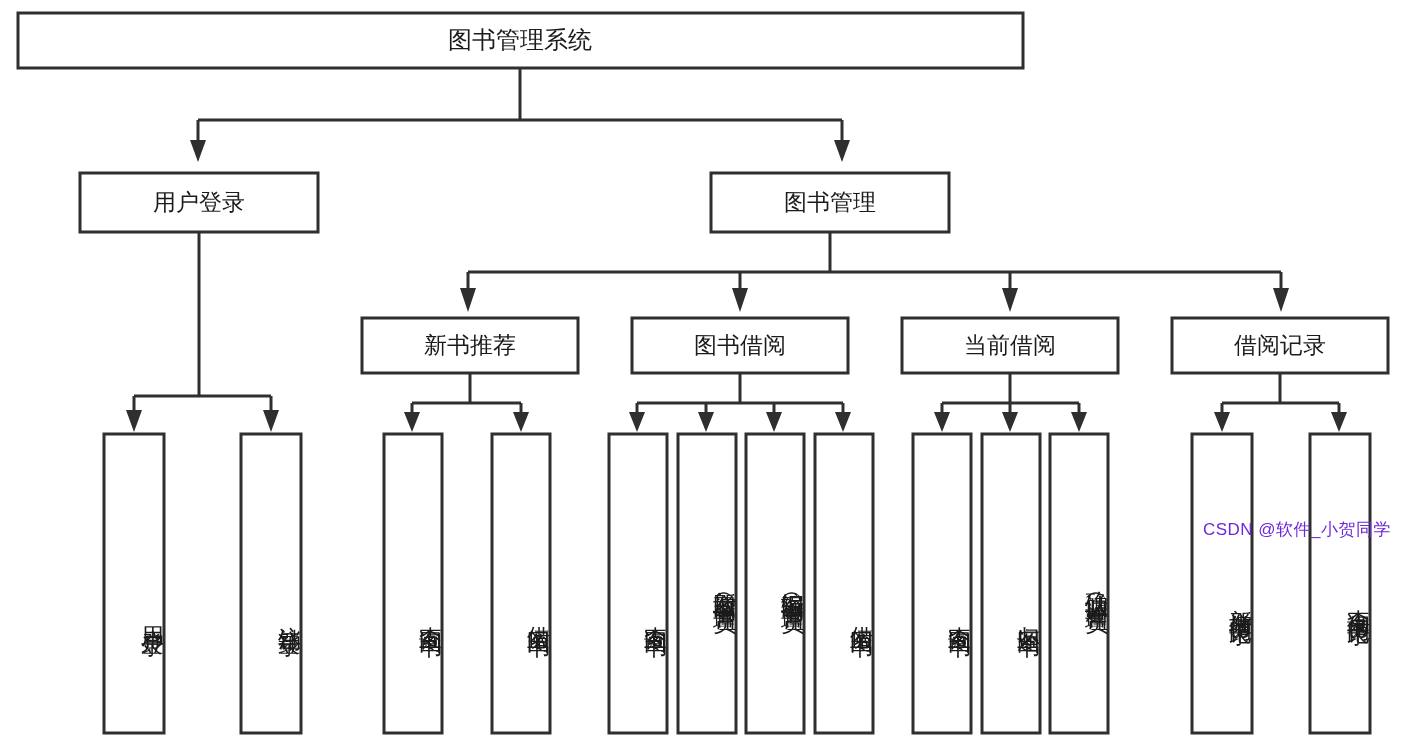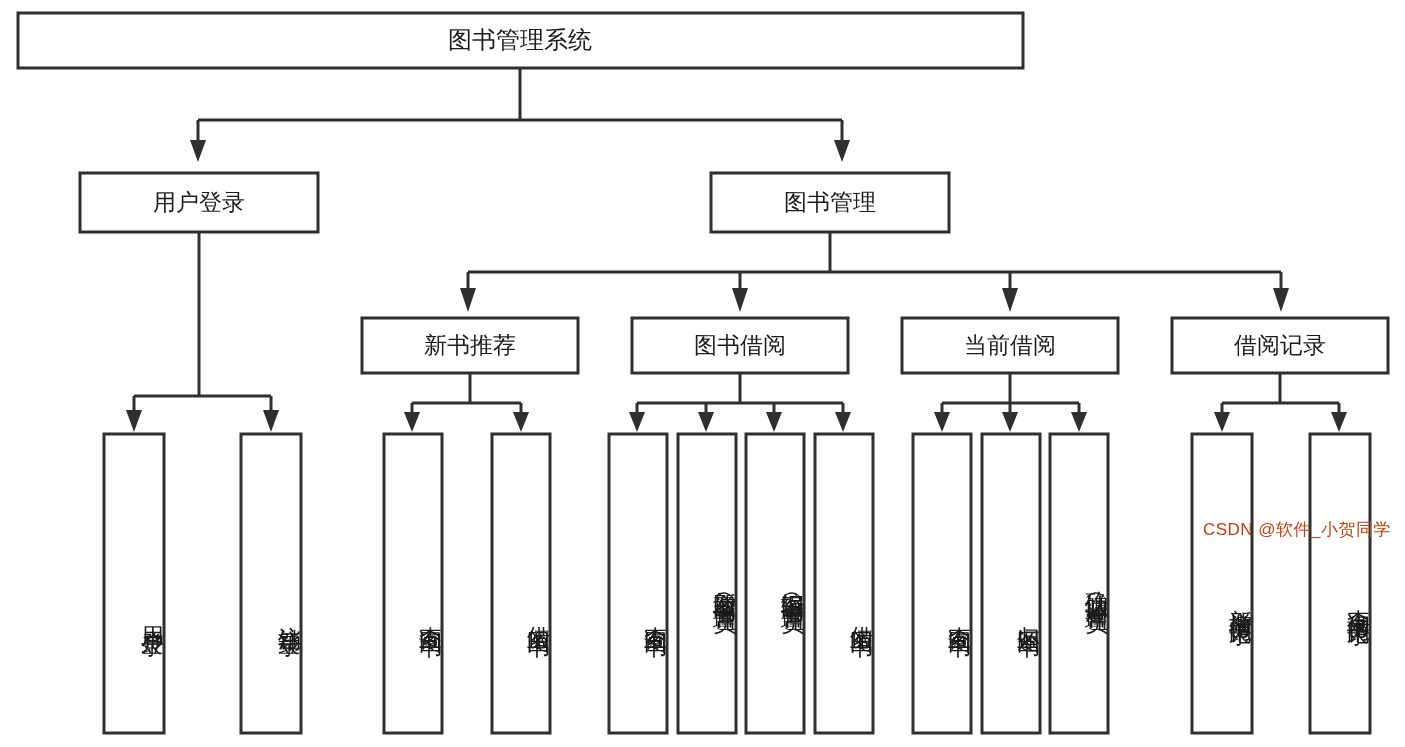--- a/index.html
+++ b/index.html
@@ -67,21 +67,21 @@
     color: #1b1b1b;
     white-space: nowrap;
     pointer-events: none;
   }
   .watermark {
     position: absolute;
     right: 14px;
     bottom: 8px;
     font-family: "Liberation Sans", "DejaVu Sans", sans-serif;
     font-size: 17px;
-    color: #c2410c;
+    color: #6d28d9;
     letter-spacing: 0.5px;
     pointer-events: none;
     user-select: none;
   }
 </style>
 </head>
 <body>
 
 <div id="diagram-root">
 

